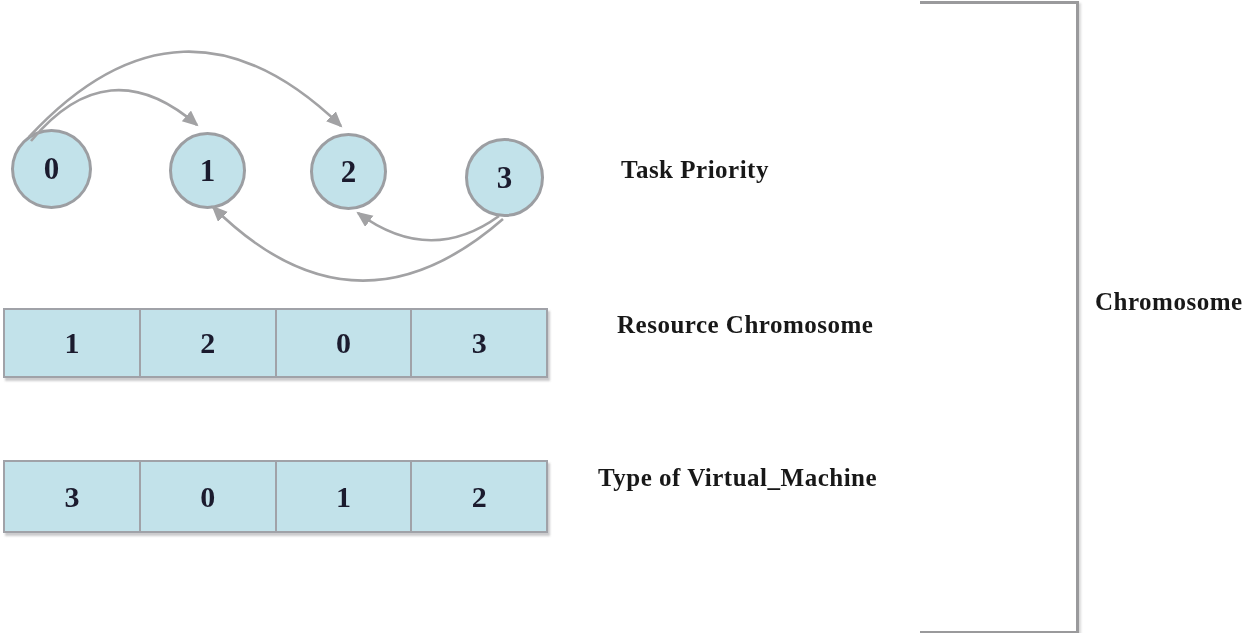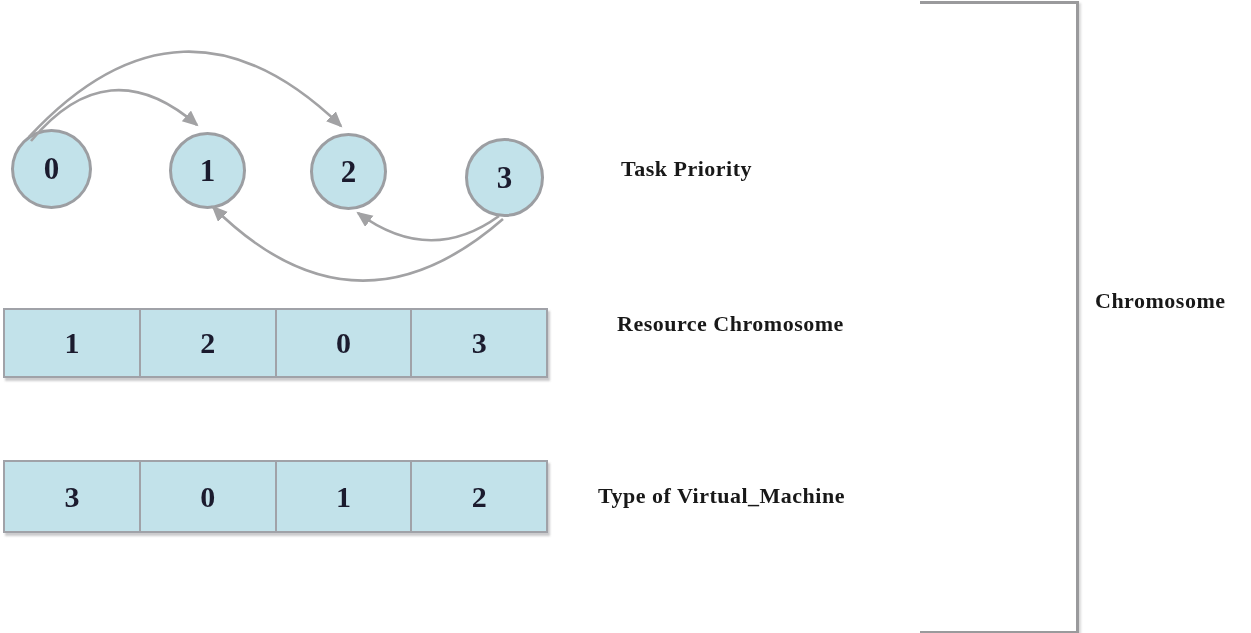--- a/index.html
+++ b/index.html
@@ -57,28 +57,28 @@
     font-weight: bold;
     font-size: 30px;
     color: #1b1b2e;
   }
   .cell:last-child { border-right: none; }
 
   
   .side-label {
     position: absolute;
     font-weight: bold;
-    font-size: 22px;
+    font-size: 25px;
     color: #181818;
     white-space: nowrap;
     letter-spacing: 0.5px;
   }
   #label-task      { left: 621px;  top: 156px; }
   #label-resource  { left: 617px;  top: 311px; }
-  #label-vmtype    { left: 598px;  top: 483px; }
+  #label-vmtype    { left: 598px;  top: 464px; }
   #label-chromosome{ left: 1095px; top: 288px; }
 
   
   #bracket {
     position: absolute;
     left: 920px;
     top: 1px;
     width: 156px;
     height: 627px;
     box-sizing: content-box;

